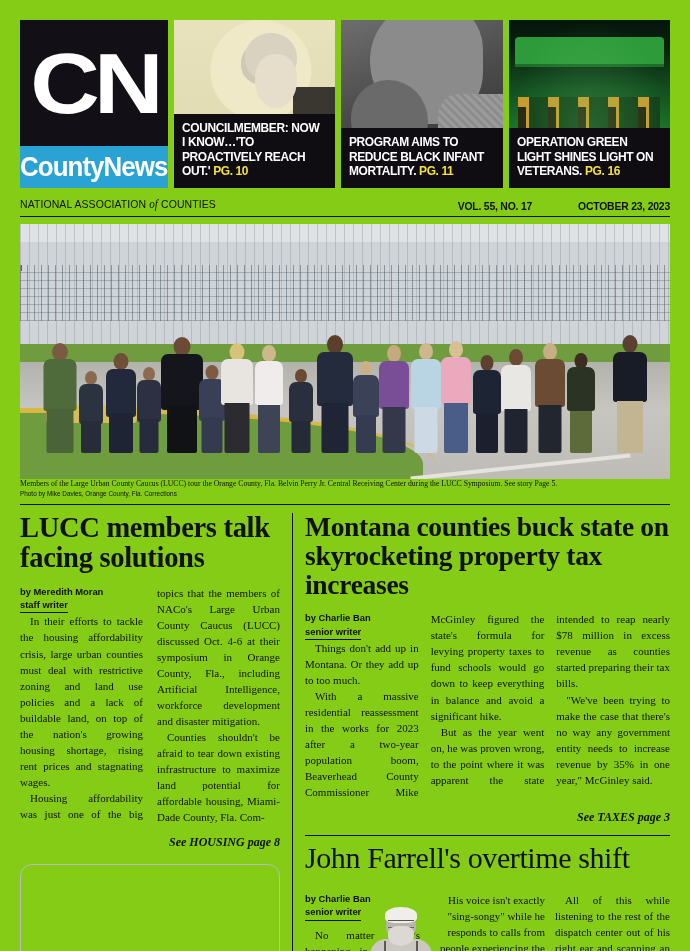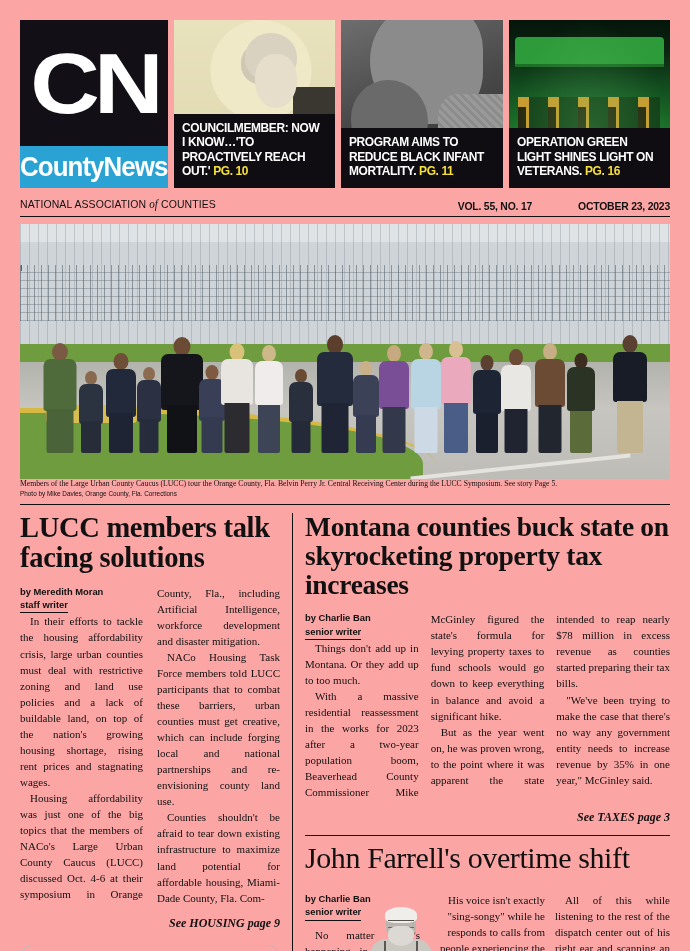--- a/index.html
+++ b/index.html
@@ -1,17 +1,17 @@
 <!DOCTYPE html>
 <html><head>
 <meta charset="utf-8">
 <style>
   html,body{margin:0;padding:0;background:#fff;}
   body{width:690px;height:951px;font-family:"Liberation Serif",serif;color:#111;overflow:hidden;}
-  .page{position:relative;width:690px;height:951px;background:#fca5a5;box-sizing:border-box;padding:20px 20px 0 20px;}
+  .page{position:relative;width:690px;height:951px;background:#84cc16;box-sizing:border-box;padding:20px 20px 0 20px;}
 
   
   .masthead{display:flex;gap:6px;height:168px;}
   .logo-box{width:148px;flex:0 0 148px;display:flex;flex-direction:column;}
   .logo-top{flex:1;background:#130f16;display:flex;align-items:center;justify-content:center;}
   .logo-cn{font-family:"Liberation Sans",sans-serif;font-weight:700;color:#fff;font-size:86px;letter-spacing:-5px;line-height:.8;transform:scaleX(1.12);}
   .logo-bot{height:42px;background:#2aa3d4;display:flex;align-items:center;justify-content:center;}
   .logo-cnews{font-family:"Liberation Sans",sans-serif;font-weight:700;color:#fff;font-size:27px;letter-spacing:-1px;transform:scaleX(.96);}
 
   .teaser{position:relative;flex:1;overflow:hidden;background:#222;}
@@ -307,24 +307,23 @@
 
     <div class="colL">
       <h1 class="hd-serif">LUCC members talk facing solutions</h1>
       <div class="cols2">
         <div class="byline">
           <div>by Meredith Moran</div>
           <div><span class="role">staff writer</span></div>
         </div>
         <p class="bt first">In their efforts to tackle the housing affordability crisis, large urban counties must deal with restrictive zoning and land use policies and a lack of buildable land, on top of the nation's growing housing shortage, rising rent prices and stagnating wages.</p>
         <p class="bt">Housing affordability was just one of the big topics that the members of NACo's Large Urban County Caucus (LUCC) discussed Oct. 4-6 at their symposium in Orange County, Fla., including Artificial Intelligence, workforce development and disaster mitigation.</p>
-        <p class="bt">NACo Housing Task Force members told LUCC participants that to combat these barriers, urban counties must get creative, which can include forging local and national partnerships and re-envisioning county land use.</p>
         <p class="bt">Counties shouldn't be afraid to tear down existing infrastructure to maximize land potential for affordable housing, Miami-Dade County, Fla. Com-</p>
       </div>
-      <div class="jump">See HOUSING page 9</div>
+      <div class="jump">See HOUSING page 8</div>
       <div class="adbox"></div>
     </div>
 
     <div class="vrule"></div>
 
     <div class="colR">
 
       <div>
         <h1 class="hd-serif hd-wide">Montana counties buck state on skyrocketing property tax increases</h1>
         <div class="cols3">

